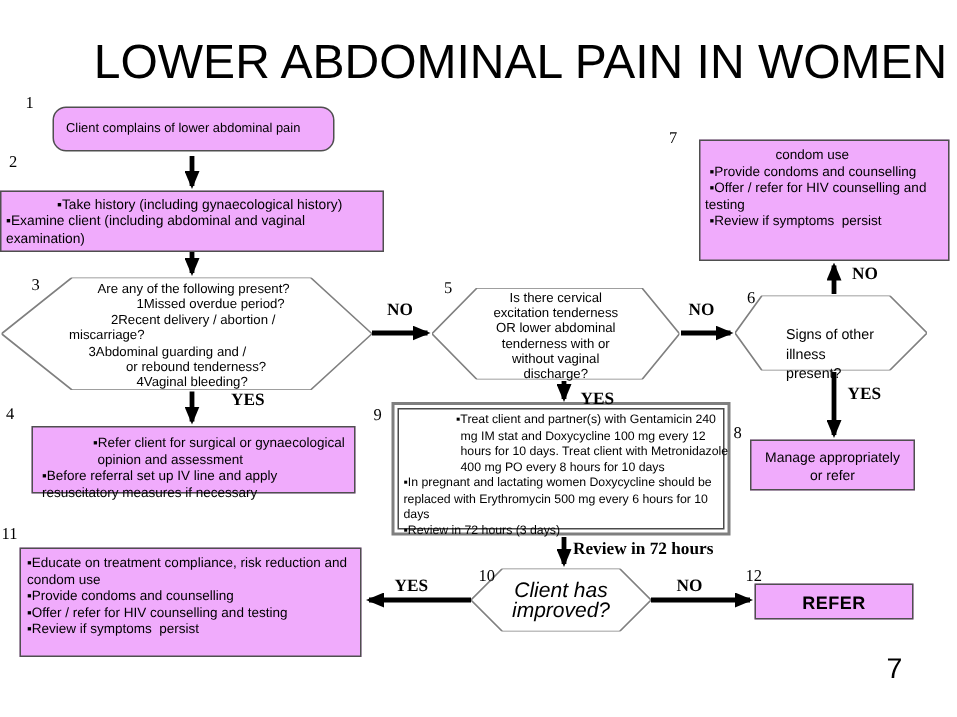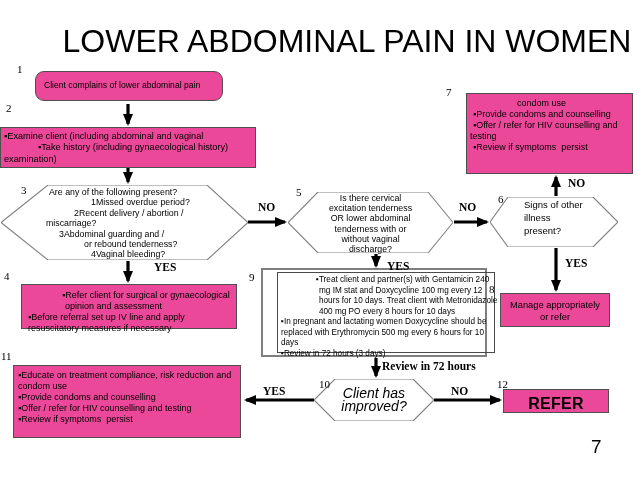--- a/index.html
+++ b/index.html
@@ -1,20 +1,20 @@
 <!DOCTYPE html>
 <html><head>
 <meta charset="utf-8">
 <style>
   html,body{margin:0;padding:0;background:#fff;}
   .slide{position:relative;width:638px;height:478px;background:#ffffff;overflow:hidden;
          font-family:"Liberation Sans",sans-serif;color:#000;}
   .title{position:absolute;left:55px;top:23px;width:584px;text-align:center;
          font-size:32px;line-height:36px;font-weight:400;white-space:nowrap;}
-  .node{position:absolute;box-sizing:border-box;background:#ec4899;z-index:2;}
+  .node{position:absolute;box-sizing:border-box;background:#f0abfc;z-index:2;}
   .box{border:1.4px solid #4f4f4f;}
   .round{border:1.4px solid #4f4f4f;border-radius:9px;}
   .ln{white-space:pre;}
   .hexwrap{position:absolute;z-index:2;}
   .hexwrap svg{position:absolute;left:0;top:0;display:block;}
   .hextext{position:absolute;left:0;top:0;width:100%;z-index:2;}
   .num{position:absolute;font-family:"Liberation Serif",serif;font-size:11px;z-index:4;}
   .lbl{position:absolute;font-family:"Liberation Serif",serif;font-weight:bold;
        font-size:11.5px;z-index:4;white-space:nowrap;}
   .arrows{position:absolute;left:0;top:0;z-index:3;}
@@ -42,31 +42,31 @@
   <div class="num" style="left:489px;top:283px">8</div>
   <div class="num" style="left:1px;top:350px">11</div>
   <div class="num" style="left:319px;top:378px">10</div>
   <div class="num" style="left:497px;top:378px">12</div>
 
   <div class="node round" style="left:35px;top:71px;width:188px;height:30px;font-size:8.6px;padding:8px 0 0 8px;">
     <div class="ln">Client complains of lower abdominal pain</div>
   </div>
 
   <div class="node box" style="left:0px;top:127px;width:256px;height:41px;font-size:9.2px;padding-top:3px;">
+    <div class="ln" style="padding-left:37px;line-height:11.3px">▪Take history (including gynaecological history)</div>
     <div class="ln" style="padding-left:3px;line-height:11.3px">▪Examine client (including abdominal and vaginal</div>
-    <div class="ln" style="padding-left:37px;line-height:11.3px">▪Take history (including gynaecological history)</div>
     <div class="ln" style="padding-left:3px;line-height:11.3px">examination)</div>
   </div>
 
   <div class="hexwrap" style="left:1px;top:185px;width:247px;height:75px;">
     <svg width="247" height="75" viewBox="0 0 247 75">
       <polygon points="0,37.5 47,0 206,0 247,37.5 206,75 47,75" fill="#ffffff" stroke="#808080" stroke-width="1.1"></polygon>
     </svg>
     <div class="hextext" style="top:2px;font-size:8.8px;">
-      <div class="ln" style="padding-left:48px;line-height:10.4px">Are any of the following present?</div>
+      <div class="ln" style="padding-left:64px;line-height:10.4px">Are any of the following present?</div>
       <div class="ln" style="padding-left:90px;line-height:10.4px">1Missed overdue period?</div>
       <div class="ln" style="padding-left:73px;line-height:10.4px">2Recent delivery / abortion /</div>
       <div class="ln" style="padding-left:45px;line-height:10.4px">miscarriage?</div>
       <div class="ln" style="padding-left:58px;line-height:10.4px">3Abdominal guarding and /</div>
       <div class="ln" style="padding-left:83px;line-height:10.4px">or rebound tenderness?</div>
       <div class="ln" style="padding-left:90px;line-height:10.4px">4Vaginal bleeding?</div>
     </div>
   </div>
 
   <div class="hexwrap" style="left:288px;top:192px;width:165px;height:61px;">
@@ -80,21 +80,21 @@
       <div class="ln" style="line-height:10.2px">tenderness with or</div>
       <div class="ln" style="line-height:10.2px">without vaginal</div>
       <div class="ln" style="line-height:10.2px">discharge?</div>
     </div>
   </div>
 
   <div class="hexwrap" style="left:490px;top:197px;width:128px;height:50px;">
     <svg width="128" height="50" viewBox="0 0 128 50">
       <polygon points="0,25 18,0 103,0 128,25 103,50 18,50" fill="#ffffff" stroke="#808080" stroke-width="1.1"></polygon>
     </svg>
-    <div class="hextext" style="top:1px;font-size:9.5px;">
+    <div class="hextext" style="top:20px;font-size:9.5px;">
       <div class="ln" style="padding-left:34px;line-height:13px">Signs of other</div>
       <div class="ln" style="padding-left:34px;line-height:13px">illness</div>
       <div class="ln" style="padding-left:34px;line-height:13px">present?</div>
     </div>
   </div>
 
   <div class="node box" style="left:466px;top:93px;width:167px;height:81px;font-size:9px;padding-top:4px;">
     <div class="ln" style="padding-left:50px;line-height:11px">condom use</div>
     <div class="ln" style="padding-left:6px;line-height:11px">▪Provide condoms and counselling</div>
     <div class="ln" style="padding-left:6px;line-height:11px">▪Offer / refer for HIV counselling and</div>
@@ -103,21 +103,21 @@
   </div>
 
   <div class="node box" style="left:21px;top:284px;width:216px;height:45px;font-size:9px;padding-top:4.5px;">
     <div class="ln" style="padding-left:40px;line-height:11.3px">▪Refer client for surgical or gynaecological</div>
     <div class="ln" style="padding-left:43px;line-height:11.3px">opinion and assessment</div>
     <div class="ln" style="padding-left:6px;line-height:11.3px">▪Before referral set up IV line and apply</div>
     <div class="ln" style="padding-left:6px;line-height:11.3px">resuscitatory measures if necessary</div>
   </div>
 
   <div class="b9outer">
-    <div class="b9inner" style="font-size:8.2px;margin-left:12px;">
+    <div class="b9inner" style="font-size:8.2px;">
       <div class="ln" style="padding-left:38px;line-height:10.55px">▪Treat client and partner(s) with Gentamicin 240</div>
       <div class="ln" style="padding-left:41px;line-height:10.55px">mg IM stat and Doxycycline 100 mg every 12</div>
       <div class="ln" style="padding-left:41px;line-height:10.55px">hours for 10 days. Treat client with Metronidazole</div>
       <div class="ln" style="padding-left:41px;line-height:10.55px">400 mg PO every 8 hours for 10 days</div>
       <div class="ln" style="padding-left:3px;line-height:10.55px">▪In pregnant and lactating women Doxycycline should be</div>
       <div class="ln" style="padding-left:3px;line-height:10.55px">replaced with Erythromycin 500 mg every 6 hours for 10</div>
       <div class="ln" style="padding-left:3px;line-height:10.55px">days</div>
       <div class="ln" style="padding-left:3px;line-height:10.55px">▪Review in 72 hours (3 days)</div>
     </div>
   </div>
@@ -138,21 +138,21 @@
   <div class="hexwrap" style="left:314px;top:379px;width:120px;height:42px;">
     <svg width="120" height="42" viewBox="0 0 120 42">
       <polygon points="0,21 21,0 99,0 120,21 99,42 21,42" fill="#ffffff" stroke="#808080" stroke-width="1.1"></polygon>
     </svg>
     <div class="hextext ctr" style="top:8px;font-size:14px;font-style:italic;">
       <div class="ln" style="line-height:13px">Client has</div>
       <div class="ln" style="line-height:13px">improved?</div>
     </div>
   </div>
 
-  <div class="node box ctr" style="left:503px;top:389px;width:106px;height:24px;font-size:16px;font-weight:bold;letter-spacing:0.3px;padding-top:5px;">
+  <div class="node box ctr" style="left:503px;top:389px;width:106px;height:24px;font-size:12px;font-weight:bold;letter-spacing:0.3px;padding-top:5px;">
     <div class="ln">REFER</div>
   </div>
 
   <div class="lbl" style="left:258px;top:201px">NO</div>
   <div class="lbl" style="left:154px;top:261px">YES</div>
   <div class="lbl" style="left:459px;top:201px">NO</div>
   <div class="lbl" style="left:387px;top:260px">YES</div>
   <div class="lbl" style="left:568px;top:177px">NO</div>
   <div class="lbl" style="left:565px;top:257px">YES</div>
   <div class="lbl" style="left:382px;top:360px">Review in 72 hours</div>

